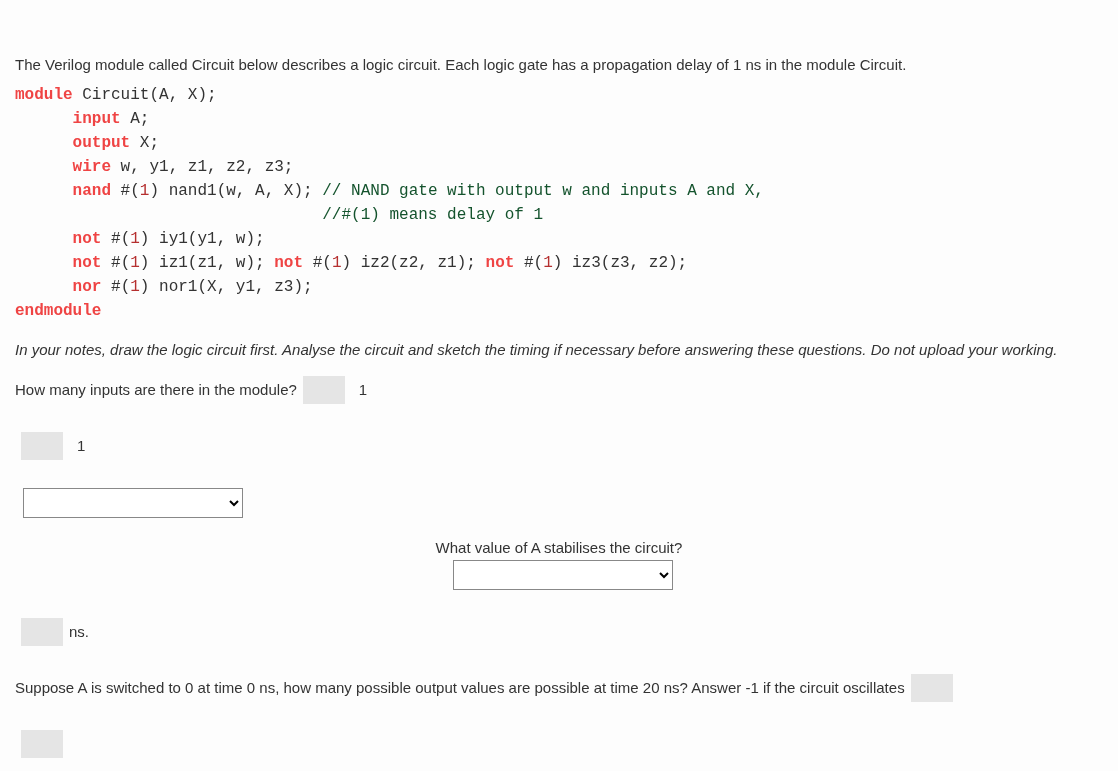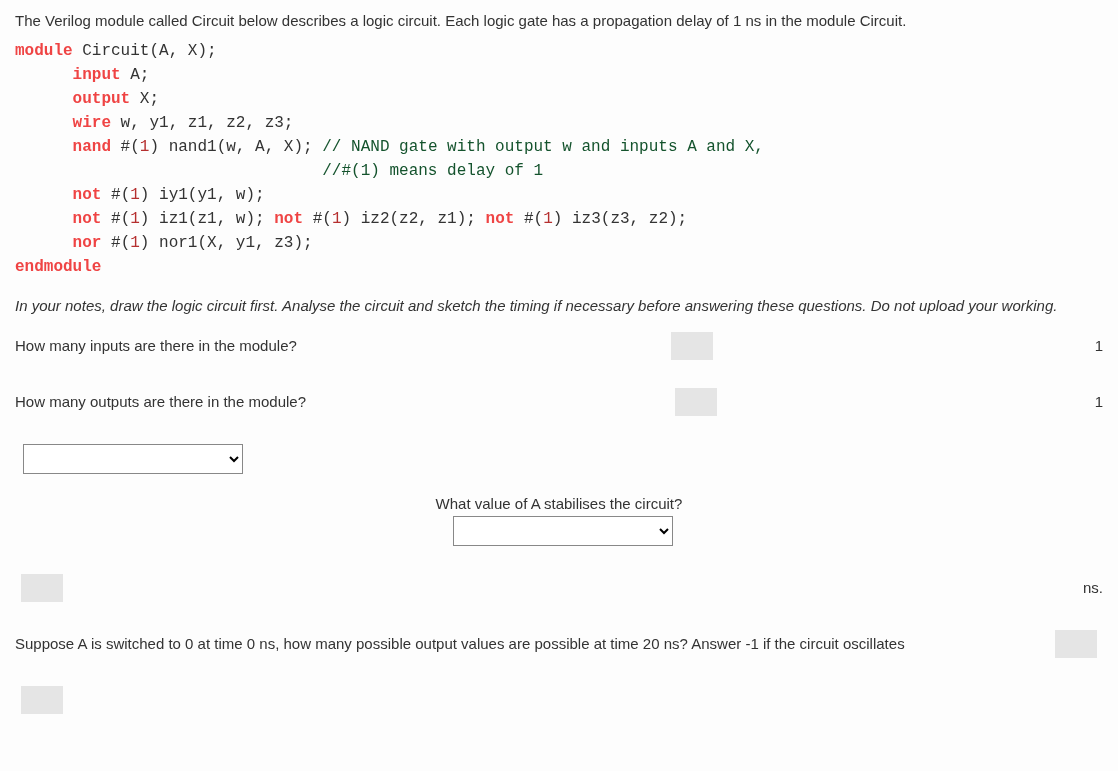--- a/index.html
+++ b/index.html
@@ -7,20 +7,21 @@
     padding: 10px 15px;
     font-family: Arial, Helvetica, sans-serif;
     font-size: 15px;
     color: #333;
     background: #fdfdfd;
     width: 1088px;
   }
   .intro {
     margin-bottom: 8px;
     line-height: 1.4;
+    margin-top: 44px;
   }
   pre.code {
     font-family: "Courier New", Courier, monospace;
     font-size: 16px;
     line-height: 1.5;
     margin: 4px 0 18px 0;
     white-space: pre;
   }
   .kw { color: #ef4444; font-weight: bold; }
   .num { color: #b52f2f; }
@@ -28,21 +29,20 @@
   .note {
     margin: 14px 0 18px 0;
     font-style: italic;
   }
   .q {
     display: flex;
     align-items: center;
     margin: 18px 0 28px 0;
     flex-wrap: wrap;
     line-height: 1.6;
-    justify-content: space-between;
   }
   .answerbox {
     display: inline-block;
     width: 42px;
     height: 28px;
     background: #e5e5e5;
     margin: 0 6px;
     vertical-align: middle;
   }
   .locked {
@@ -77,21 +77,20 @@
 
 <div class="note">In your notes, draw the logic circuit first. Analyse the circuit and sketch the timing if necessary before answering these questions. Do not upload your working.</div>
 
 <div class="q">
   <span>How many inputs are there in the module?</span>
   <span class="answerbox"></span>
   <span class="locked">1</span>
 </div>
 
 <div class="q">
-  <span>How many outputs are there in the module?</span>
   <span class="answerbox"></span>
   <span class="locked">1</span>
 </div>
 
 <div class="q">
   <select class="sel"><option></option></select>
 </div>
 
 <div class="q" style="margin-top:-10px;flex-direction:column;">
   <span>What value of A stabilises the circuit?</span>

